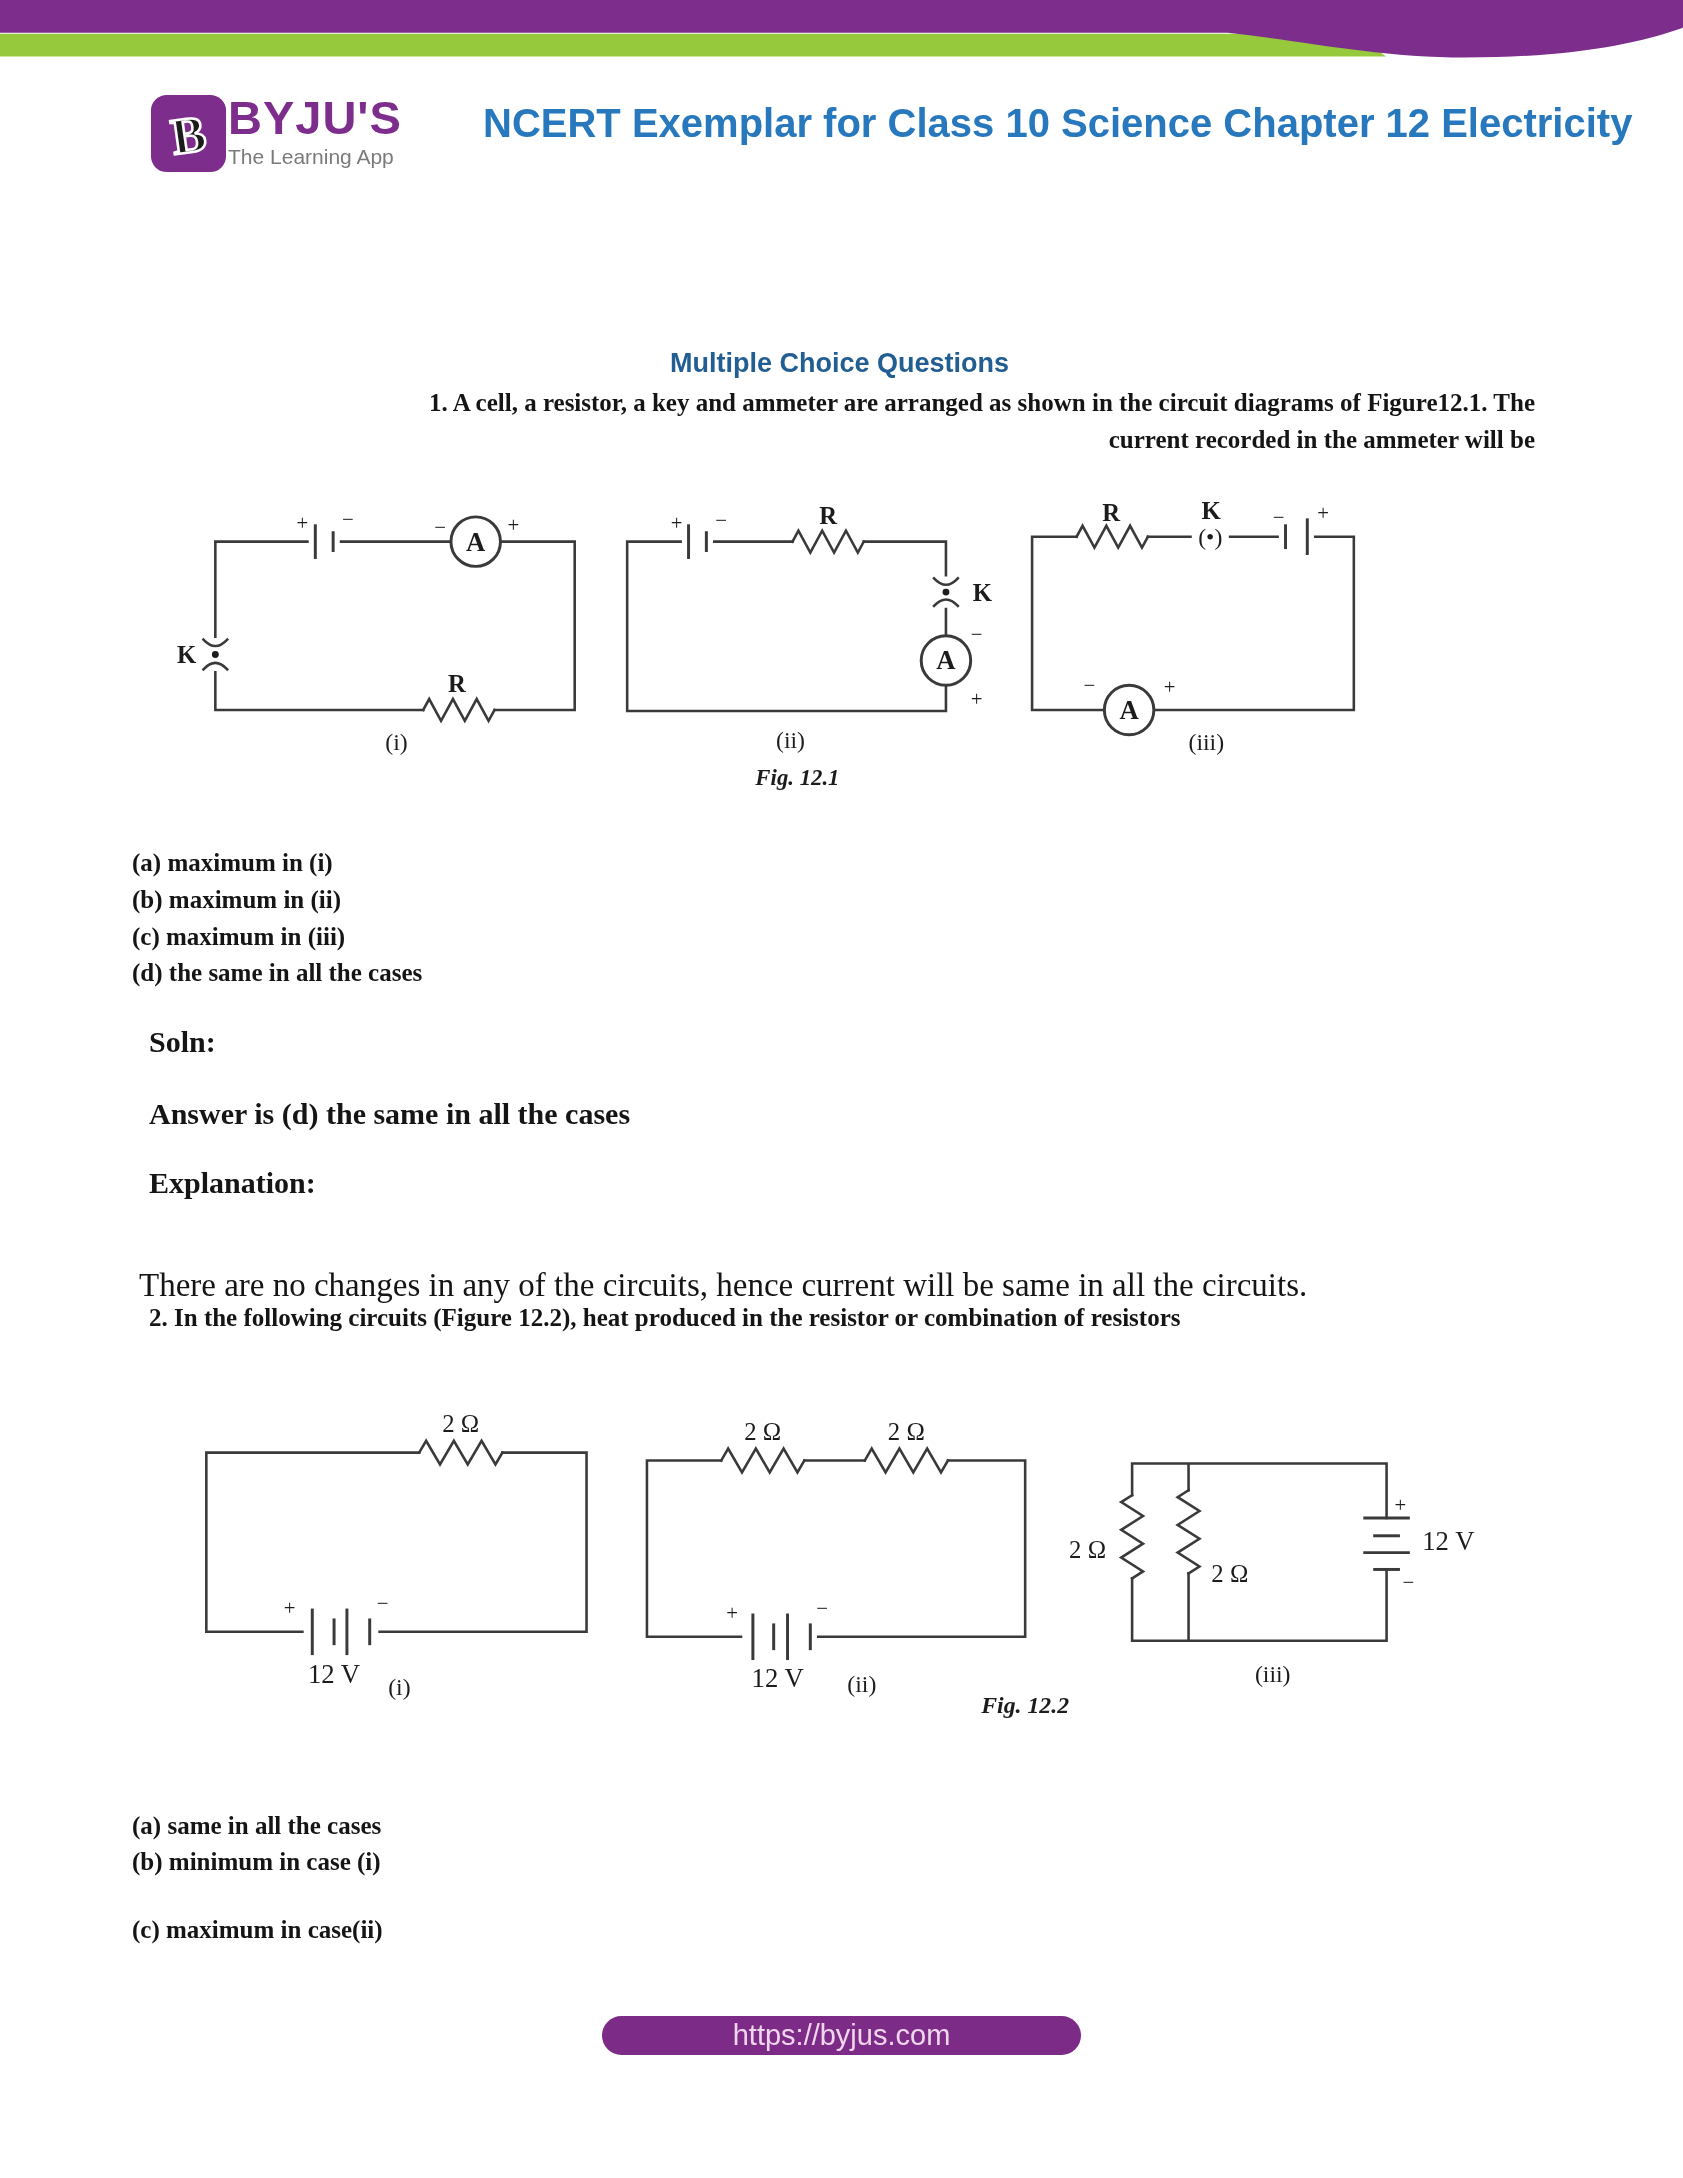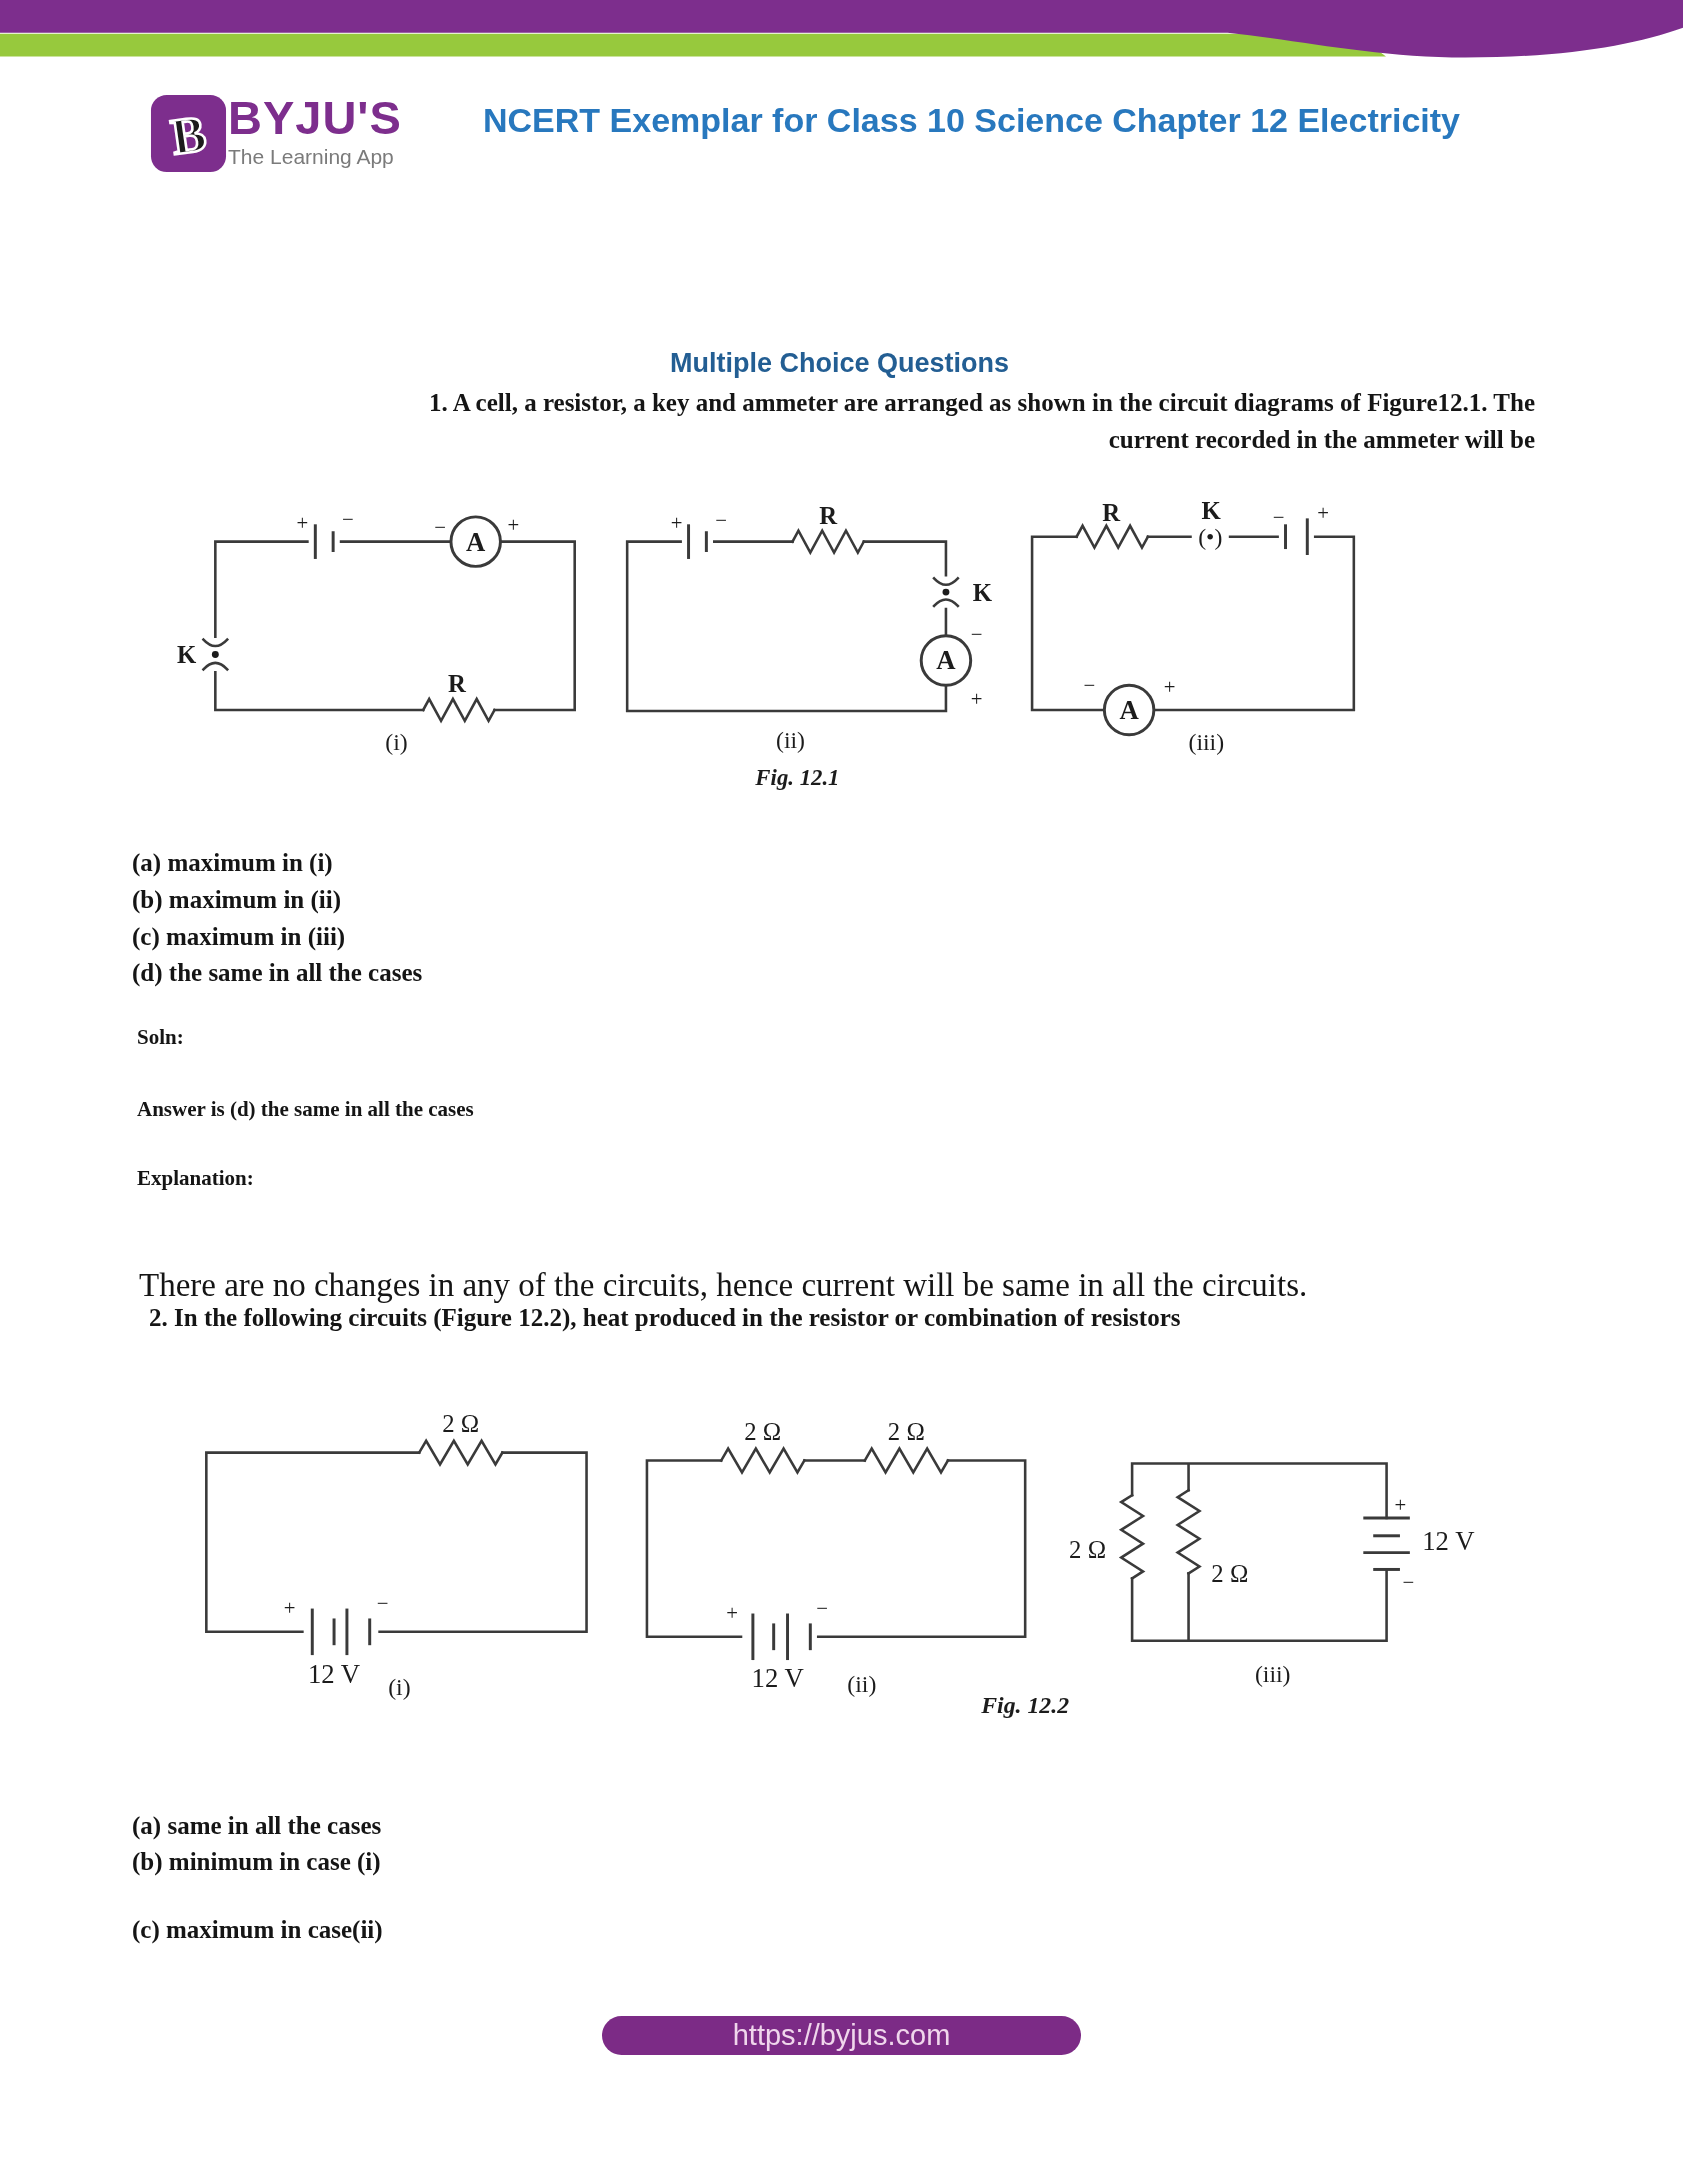--- a/index.html
+++ b/index.html
@@ -12,28 +12,28 @@
     --wire:#3a3a3a;
   }
   *{margin:0;padding:0;box-sizing:border-box;}
   body{background:#e8e8e8;font-family:"Liberation Serif",serif;}
   .page{position:relative;width:1683px;height:2178px;background:#ffffff;overflow:hidden;margin:0 auto;}
   .header-wave{position:absolute;top:0;left:0;}
   .logo{position:absolute;top:93px;left:149px;display:flex;align-items:flex-start;}
   .logo-text{margin-left:0;}
   .brand{font-family:"Liberation Sans",sans-serif;font-weight:bold;font-size:47px;line-height:50px;color:var(--purple);letter-spacing:1px;}
   .tagline{font-family:"Liberation Sans",sans-serif;font-size:21px;color:#7b7b7b;margin-top:2px;}
-  .doc-title{position:absolute;top:101px;left:483px;width:1109px;font-family:"Liberation Sans",sans-serif;font-weight:bold;font-size:34px;color:var(--title_blue);white-space:nowrap;}
+  .doc-title{position:absolute;top:101px;left:483px;width:1109px;font-family:"Liberation Sans",sans-serif;font-weight:bold;font-size:40px;color:var(--title_blue);white-space:nowrap;}
   .section-heading{position:absolute;top:348px;left:149px;width:1381px;text-align:center;font-family:"Liberation Sans",sans-serif;font-weight:bold;font-size:27px;color:var(--heading_blue);}
   .q-text{position:absolute;left:149px;width:1386px;font-size:25px;font-weight:bold;color:var(--ink);line-height:37px;}
   .q1{top:384px;text-align:right;}
   .q2{top:1299px;}
   .q-text span{display:block;}
   .opt-line{position:absolute;left:132px;font-size:25px;font-weight:bold;color:var(--ink);white-space:nowrap;}
-  .label-line{position:absolute;left:137px;font-size:21px;font-weight:bold;color:var(--ink);white-space:nowrap;}
+  .label-line{position:absolute;left:149px;font-size:30px;font-weight:bold;color:var(--ink);white-space:nowrap;}
   .plain-line{position:absolute;left:139px;font-size:33px;font-weight:normal;color:var(--ink);white-space:nowrap;margin-top:34px;}
   .figure{position:absolute;}
   .fig1{top:500px;left:149px;}
   .fig2{top:1401px;left:139px;}
   .footer-btn{position:absolute;top:2016px;left:602px;width:479px;height:39px;background:var(--footer_purple);border-radius:30px;display:flex;align-items:center;justify-content:center;font-family:"Liberation Sans",sans-serif;font-size:29px;color:#f0d6ec;text-decoration:none;}
   svg text{font-family:"Liberation Serif",serif;fill:#1c1c1c;}
 </style>
 </head>
 <body>
 

